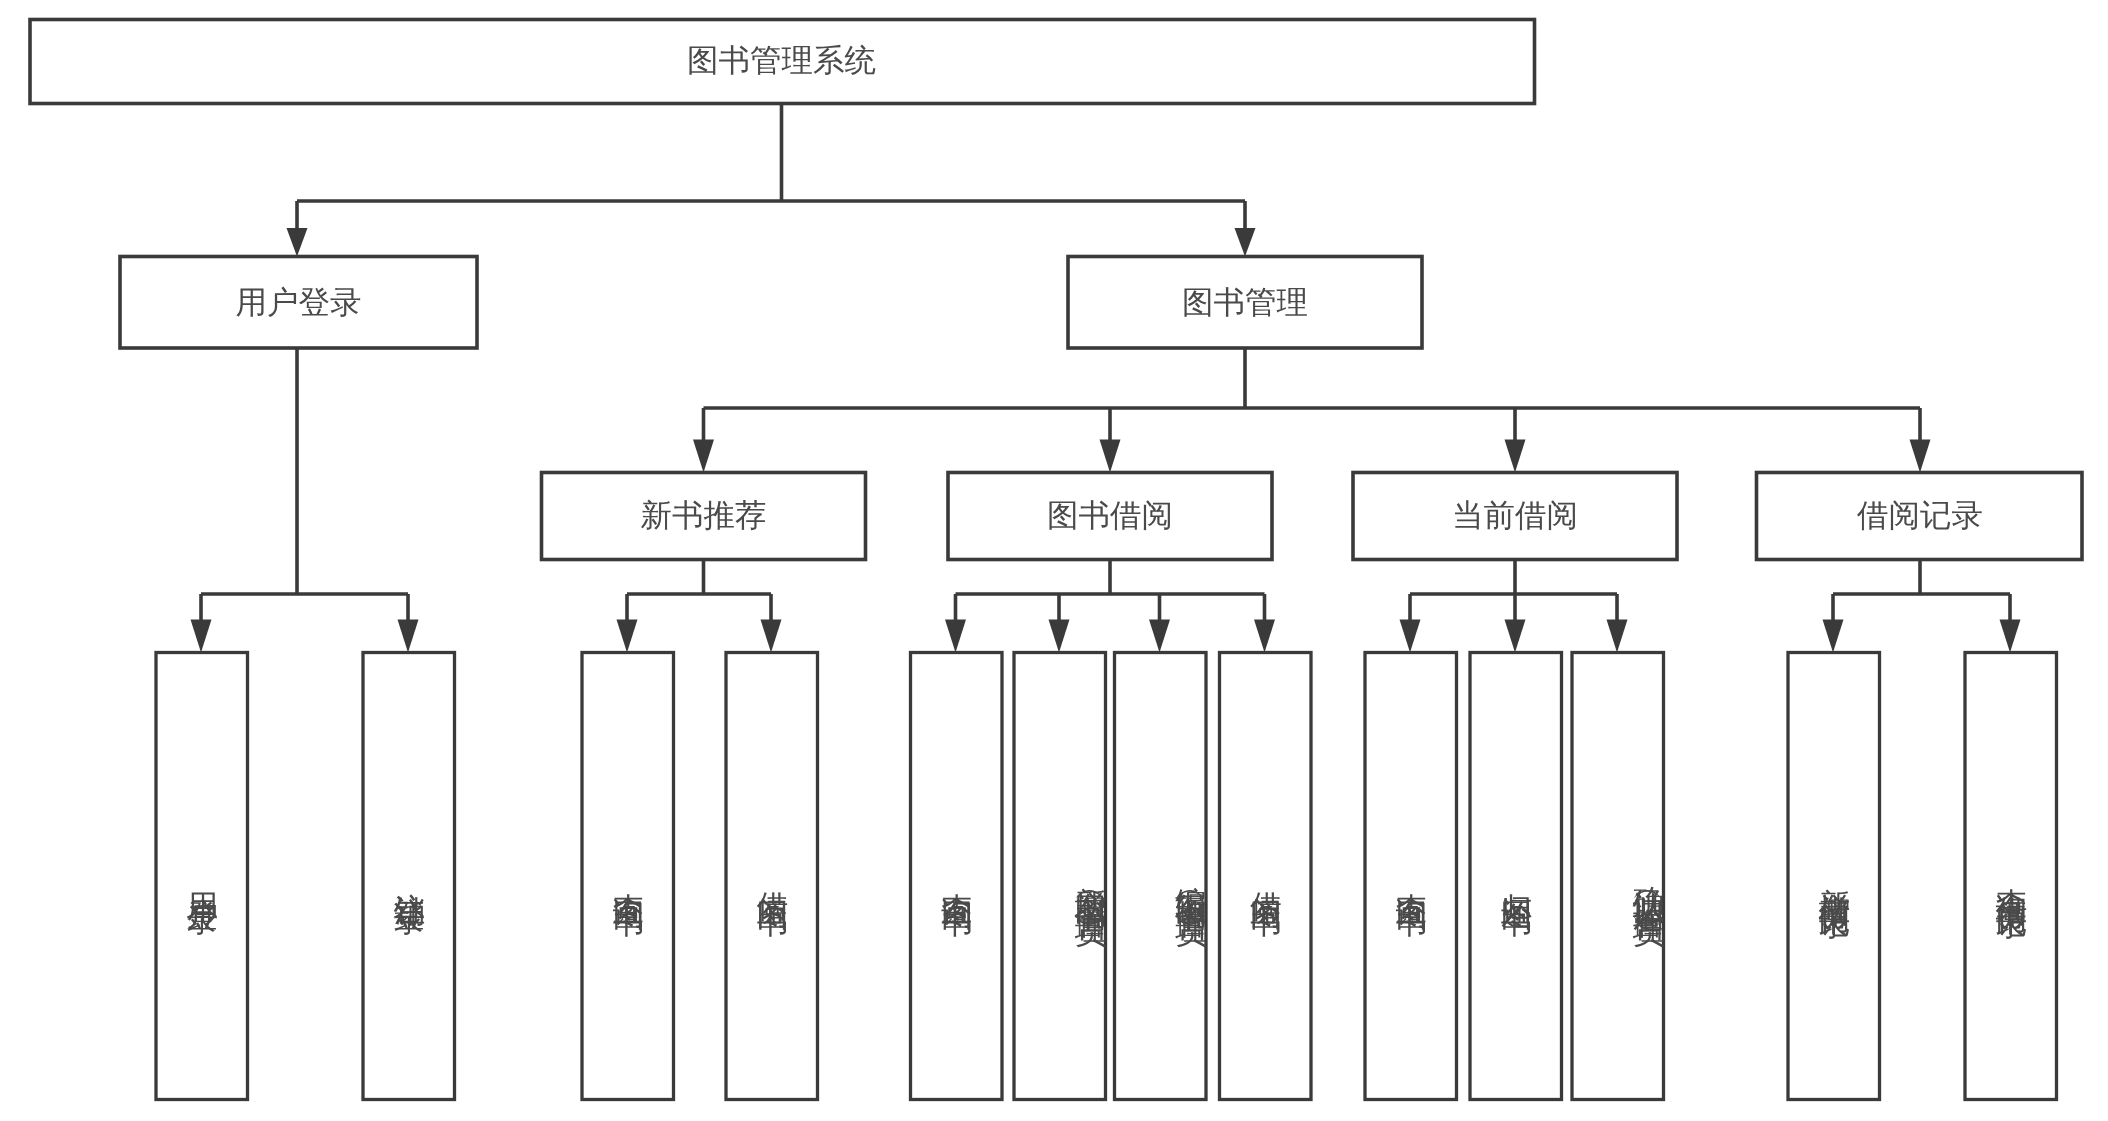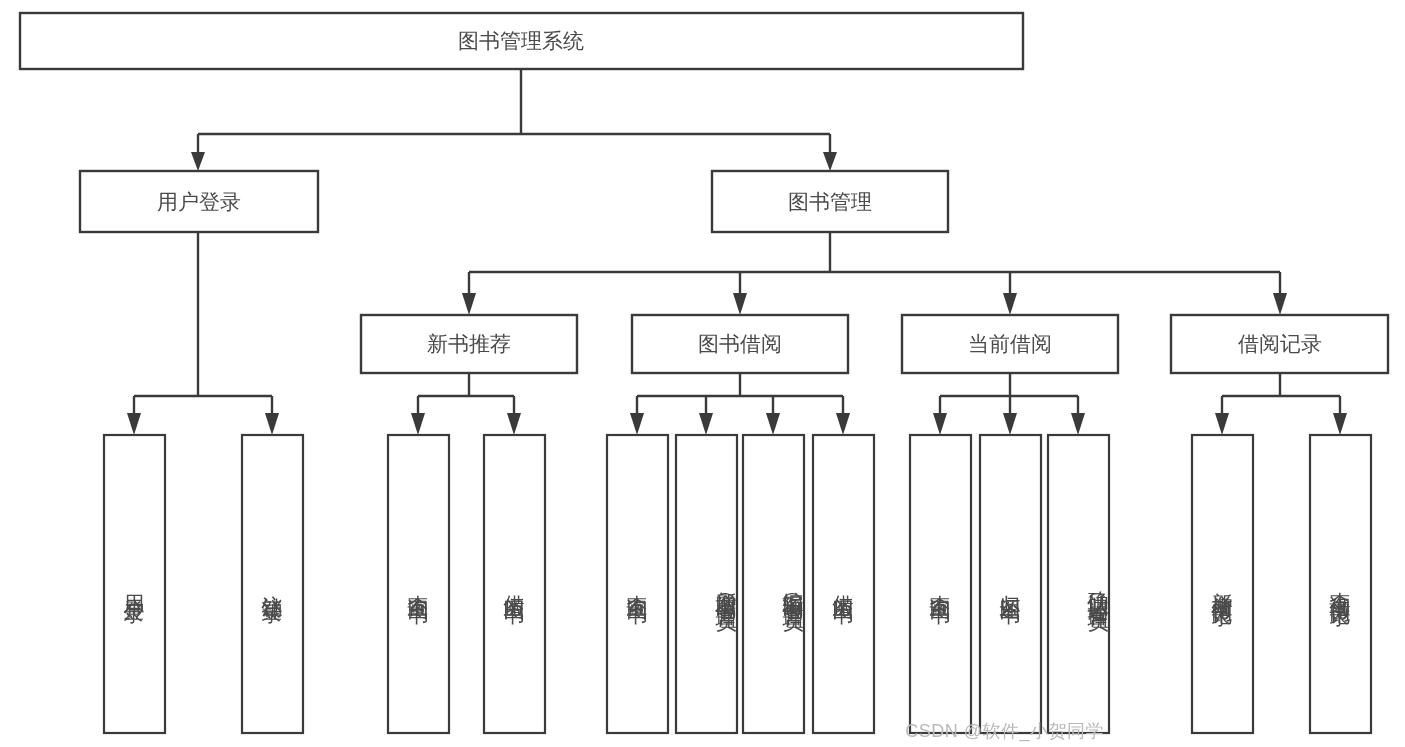--- a/index.html
+++ b/index.html
@@ -200,14 +200,13 @@
   <div class="leaf-label-wrap" style="left:743px; top:435px; width:61px; height:298px; align-items:flex-start; padding-top:6px; box-sizing:border-box;">编辑图书（管理员）</div>
   <div class="leaf-label-wrap" style="left:813px; top:435px; width:61px; height:298px;">借阅图书</div>
 
   <div class="leaf-label-wrap" style="left:910px; top:435px; width:61px; height:298px;">查询图书</div>
   <div class="leaf-label-wrap" style="left:980px; top:435px; width:61px; height:298px;">归还图书</div>
   <div class="leaf-label-wrap" style="left:1048px; top:435px; width:61px; height:298px; align-items:flex-start; padding-top:6px; box-sizing:border-box;">确认归还（管理员）</div>
 
   <div class="leaf-label-wrap" style="left:1192px; top:435px; width:61px; height:298px;">新增借阅记录</div>
   <div class="leaf-label-wrap" style="left:1310px; top:435px; width:61px; height:298px;">查询借阅记录</div>
 
-  <div class="watermark">CSDN @软件_小贺同学</div>
 </div>
 
 </body></html>

